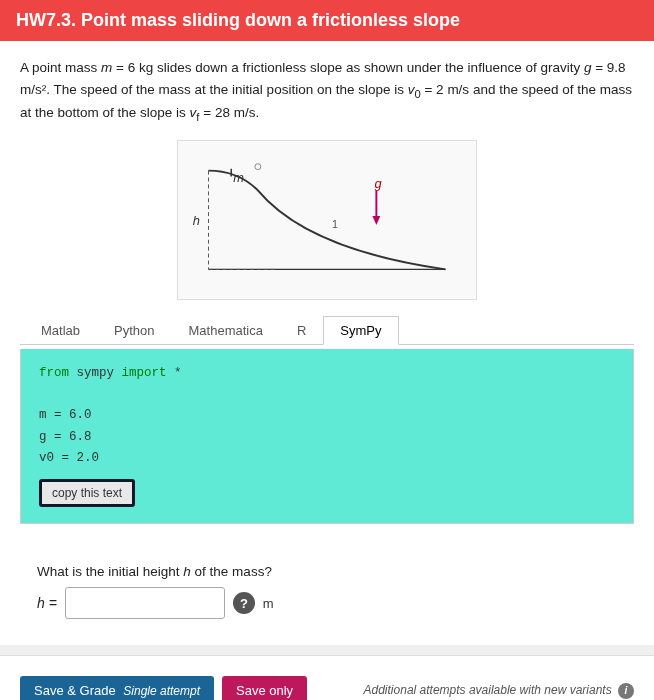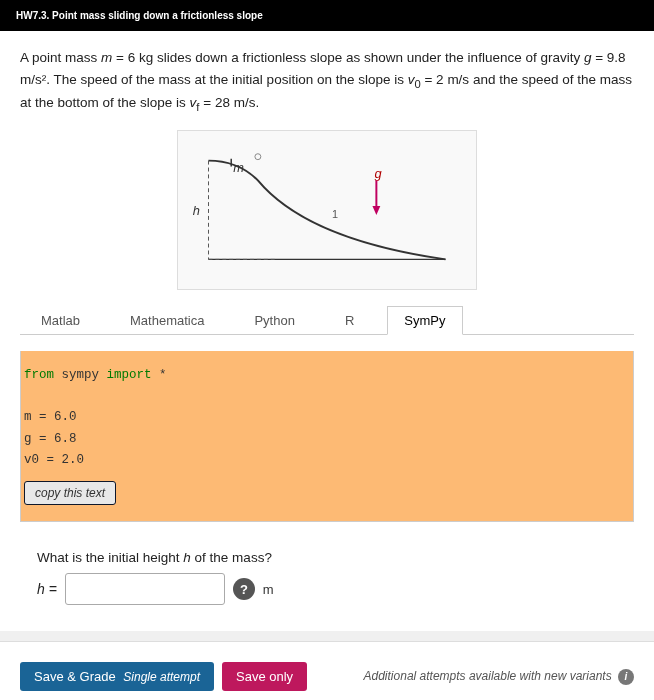--- a/index.html
+++ b/index.html
@@ -3,24 +3,24 @@
   <meta charset="utf-8">
   <style>
     * { box-sizing: border-box; margin: 0; padding: 0; }
     body {
       font-family: Arial, sans-serif;
       background: #f0f0f0;
       width: 654px;
       min-height: 700px;
     }
     .header {
-      background: #000000;
+      background: #ef4444;
       color: white;
       padding: 10px 16px;
-      font-size: 10px;
+      font-size: 18px;
       font-weight: bold;
     }
     .main-content {
       background: white;
       padding: 16px 20px;
     }
     .problem-text {
       font-size: 13.5px;
       line-height: 1.6;
       color: #222;
@@ -34,23 +34,23 @@
       background: #f9f9f9;
       border: 1px solid #ddd;
     }
     .diagram-svg {
       width: 100%;
       height: 100%;
     }
     .tabs-row {
       display: flex;
       flex-direction: row;
-      gap: 16px;
+      gap: 0;
       border-bottom: 1px solid #ccc;
-      margin-bottom: 16px;
+      margin-bottom: 4px;
       padding-left: 4px;
     }
     .tab {
       padding: 6px 16px;
       font-size: 13px;
       cursor: pointer;
       color: #555;
       border: 1px solid transparent;
       border-bottom: none;
       background: none;
@@ -60,43 +60,42 @@
       background: white;
       border-color: #ccc;
       border-bottom: 1px solid white;
       margin-bottom: -1px;
       color: #000;
       font-weight: 500;
     }
     .code-box {
       border: 1px solid #ccc;
       border-top: none;
-      padding: 14px 16px 16px 3px;
-      background: #fdba74;
-      margin-bottom: 16px;
+      padding: 14px 16px 16px 18px;
+      background: #5eead4;
+      margin-bottom: 28px;
     }
     .code-content {
       font-family: 'Courier New', monospace;
       font-size: 12.5px;
       color: #333;
       line-height: 1.7;
     }
     .code-content .keyword {
       color: #007a00;
     }
     .copy-btn {
       margin-top: 10px;
       background: #e8e8e8;
-      border: 1px solid #0f172a;
+      border: 3px solid #0f172a;
       border-radius: 3px;
       padding: 4px 10px;
       font-size: 12px;
       cursor: pointer;
       color: #333;
-      font-style: italic;
     }
     .question-section {
       padding: 12px 0 10px 0;
       font-size: 13.5px;
       color: #222;
       margin-left: 17px;
     }
     .answer-row {
       display: flex;
       align-items: center;
@@ -226,22 +225,22 @@
       <polygon points="196,76 200,85 204,76" fill="#c00060"></polygon>
 
       <circle cx="80" cy="26" r="3" fill="none" stroke="#888" stroke-width="1"></circle>
 
       <text x="155" y="88" font-family="Arial" font-size="11" fill="#555">1</text>
     </svg>
   </div>
 
   <div class="tabs-row">
     <div class="tab">Matlab</div>
+    <div class="tab">Python</div>
     <div class="tab">Mathematica</div>
-    <div class="tab">Python</div>
     <div class="tab">R</div>
     <div class="tab active">SymPy</div>
   </div>
 
   <div class="code-box">
     <div class="code-content">
       <div>
         <span class="keyword">from</span> sympy <span class="keyword">import</span> *
       </div>
       <div>&nbsp;</div>

